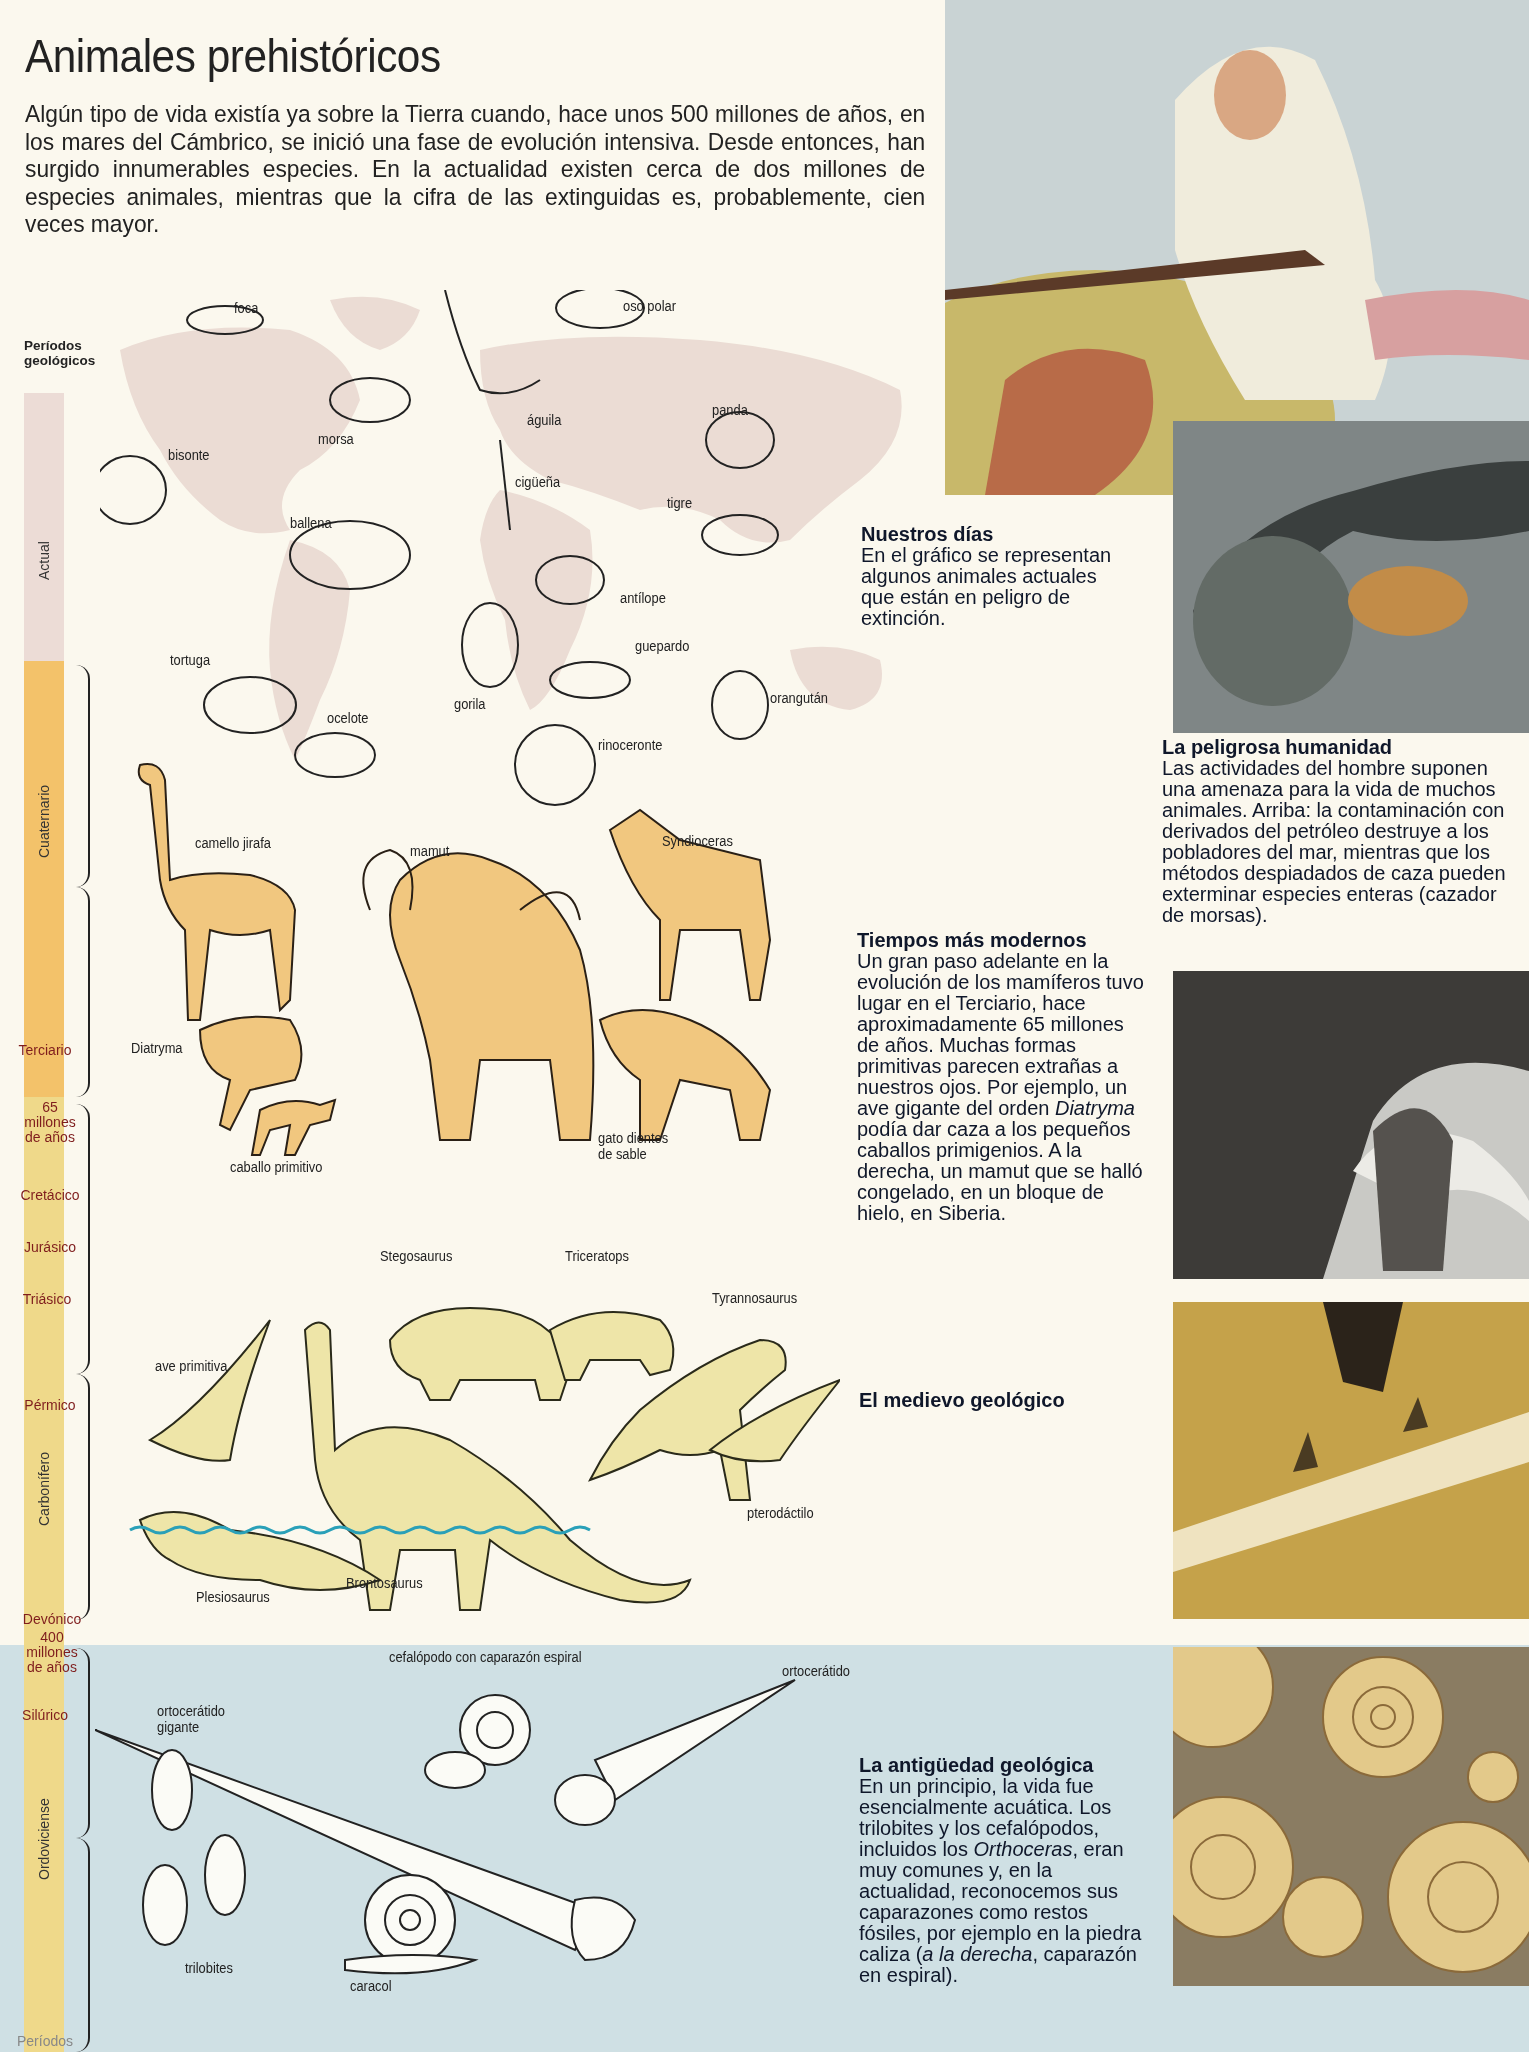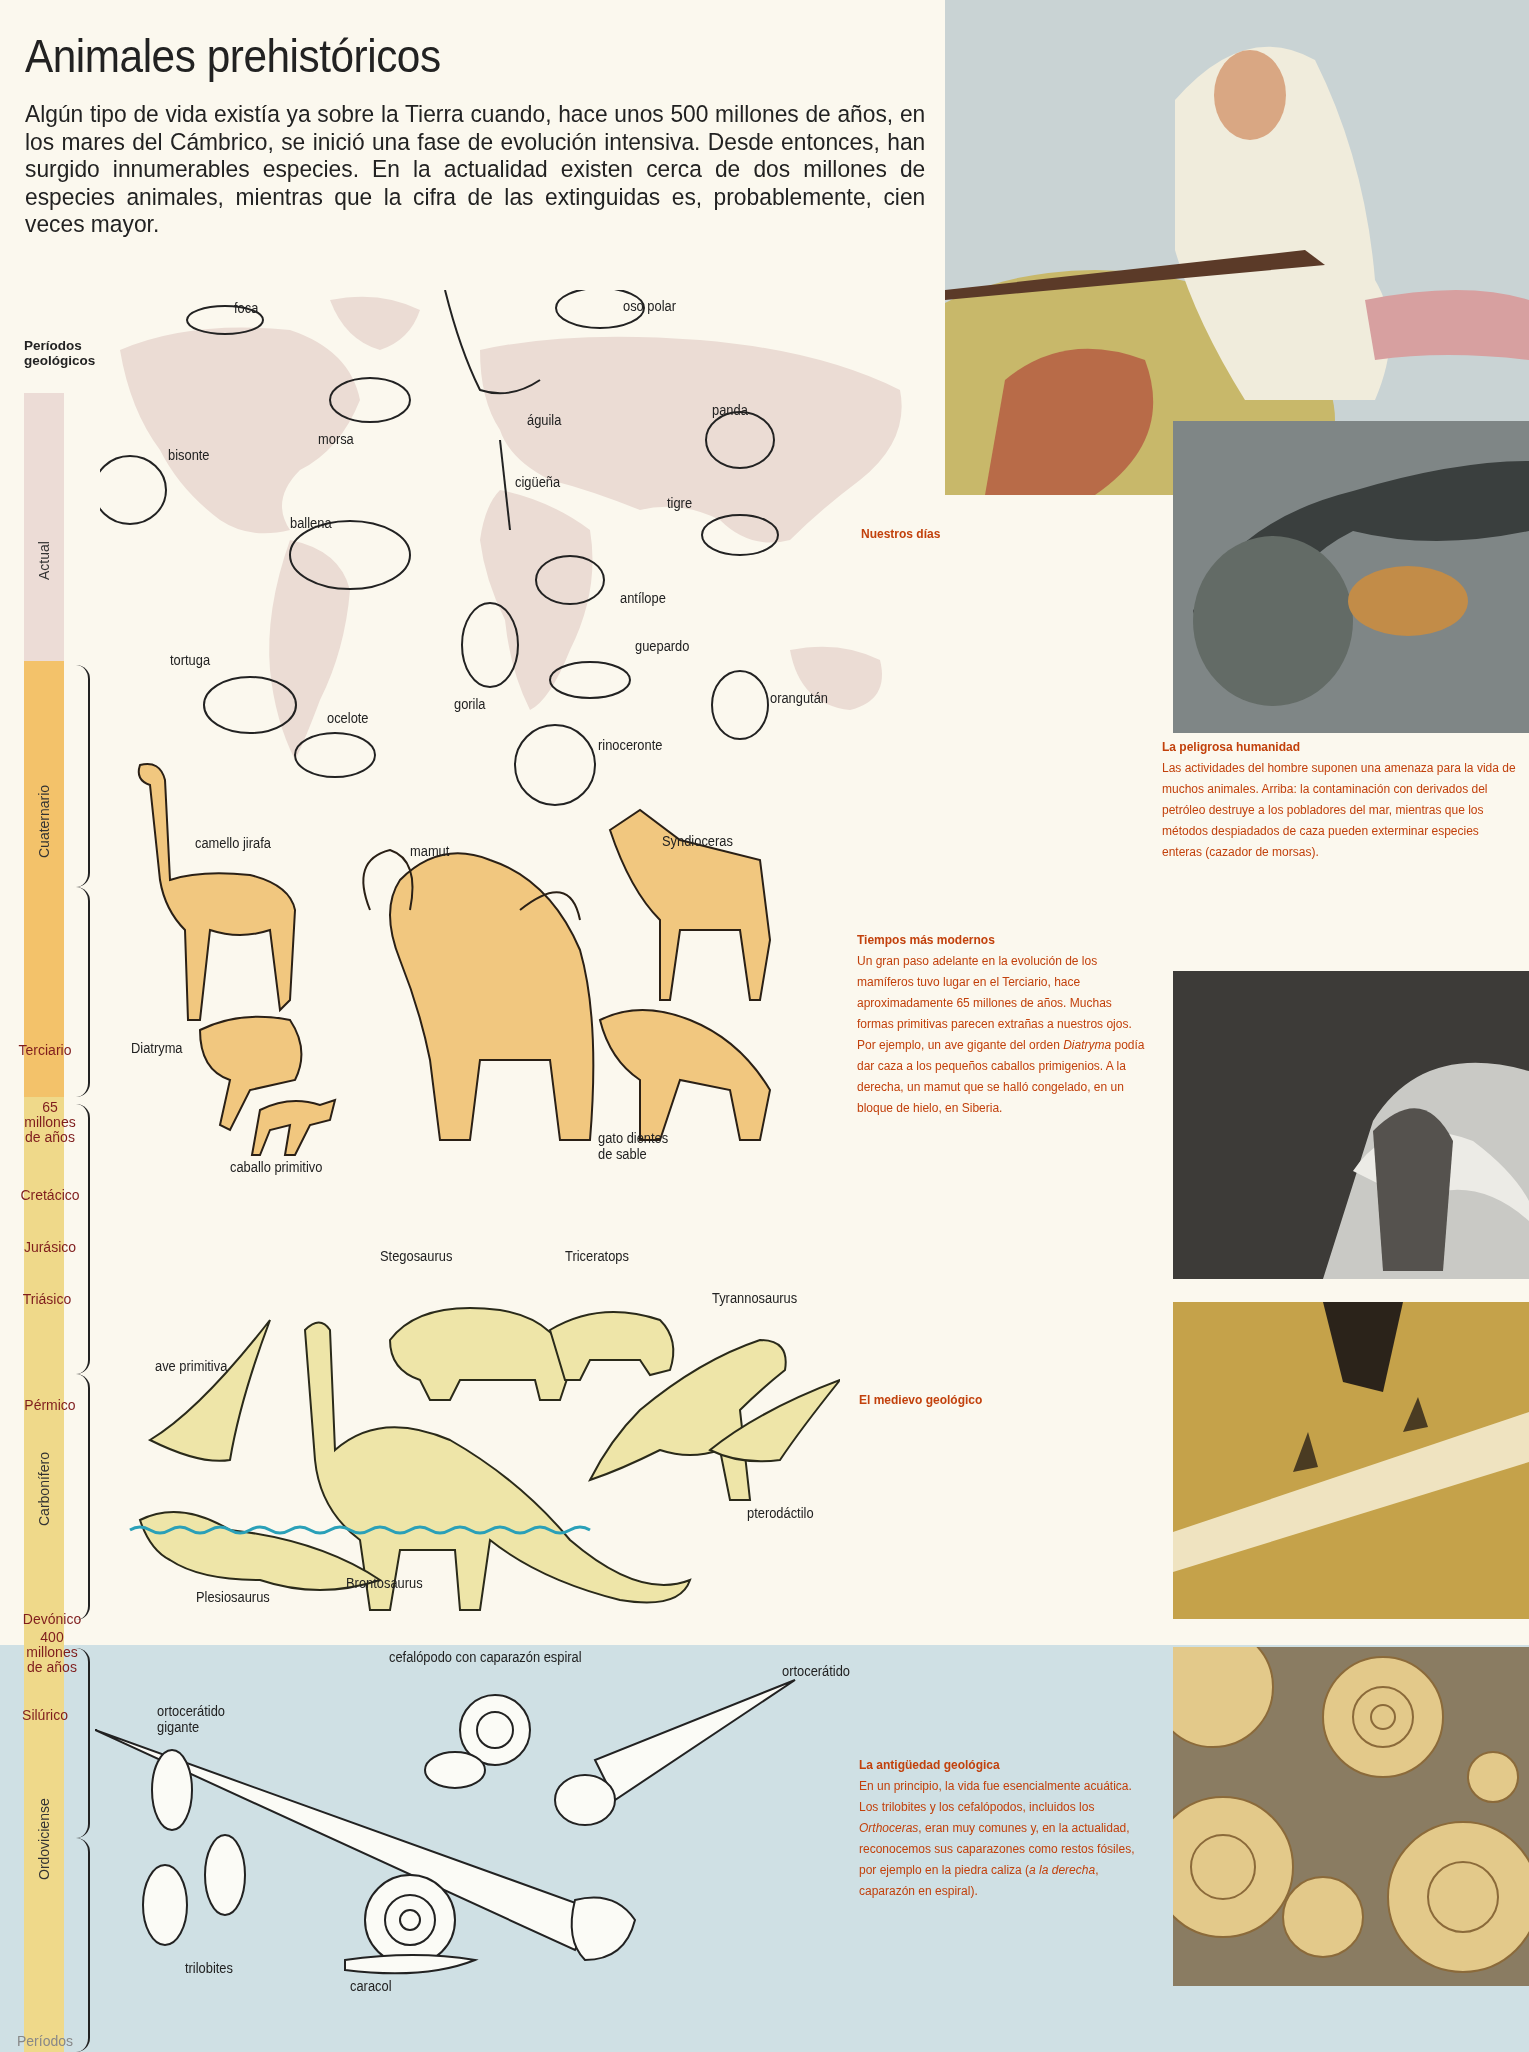--- a/index.html
+++ b/index.html
@@ -24,21 +24,21 @@
   .tl-old { top: 1097px; height: 955px; background: #efd98a; }
   .tl-vert { font-size: 14px; color: #333; white-space: nowrap; transform: rotate(-90deg); transform-origin: left top; }
   .tl-label { font-size: 14px; color: #7f1d1d; text-align: center; width: 90px; line-height: 15px; }
   .brace { border-right: 2px solid #222; border-radius: 0 14px 14px 0; width: 14px; }
 
   
   .map { left: 100px; top: 290px; width: 820px; height: 520px; }
 
   .animal-label { font-size: 14px; color: #222; white-space: nowrap; transform: scaleX(0.92); transform-origin: left; line-height: 16px; }
 
-  .caption { width: 320px; font-size: 12px; line-height: 21px; color: #c2410c; }
+  .caption { width: 320px; font-size: 20px; line-height: 21px; color: #0f172a; }
   .caption .h { font-weight: 700; display: block; }
   .caption i { font-style: italic; }
 
   .photo { overflow: hidden; }
   .photo svg { display: block; }
 </style>
 </head>
 <body>
 
 <div class="abs blue-band"></div>
@@ -253,20 +253,21 @@
       <circle cx="290" cy="250" r="75"></circle>
       <circle cx="290" cy="250" r="35"></circle>
       <circle cx="150" cy="270" r="40"></circle>
       <circle cx="320" cy="130" r="25"></circle>
     </g>
   </svg>
 </div>
 
 <div class="abs caption" style="left:861px; top:524px; width:260px;">
   <span class="h">Nuestros días</span>
+  <span>En el gráfico se representan algunos animales actuales que están en peligro de extinción.</span>
 </div>
 
 <div class="abs caption" style="left:1162px; top:737px; width:360px;">
   <span class="h">La peligrosa humanidad</span>
   <span>Las actividades del hombre suponen una amenaza para la vida de muchos animales. Arriba: la contaminación con derivados del petróleo destruye a los pobladores del mar, mientras que los métodos despiadados de caza pueden exterminar especies enteras (cazador de morsas).</span>
 </div>
 
 <div class="abs caption" style="left:857px; top:930px; width:290px;">
   <span class="h">Tiempos más modernos</span>
   <span>Un gran paso adelante en la evolución de los mamíferos tuvo lugar en el Terciario, hace aproximadamente 65 millones de años. Muchas formas primitivas parecen extrañas a nuestros ojos. Por ejemplo, un ave gigante del orden </span><i>Diatryma</i><span> podía dar caza a los pequeños caballos primigenios. A la derecha, un mamut que se halló congelado, en un bloque de hielo, en Siberia.</span>

